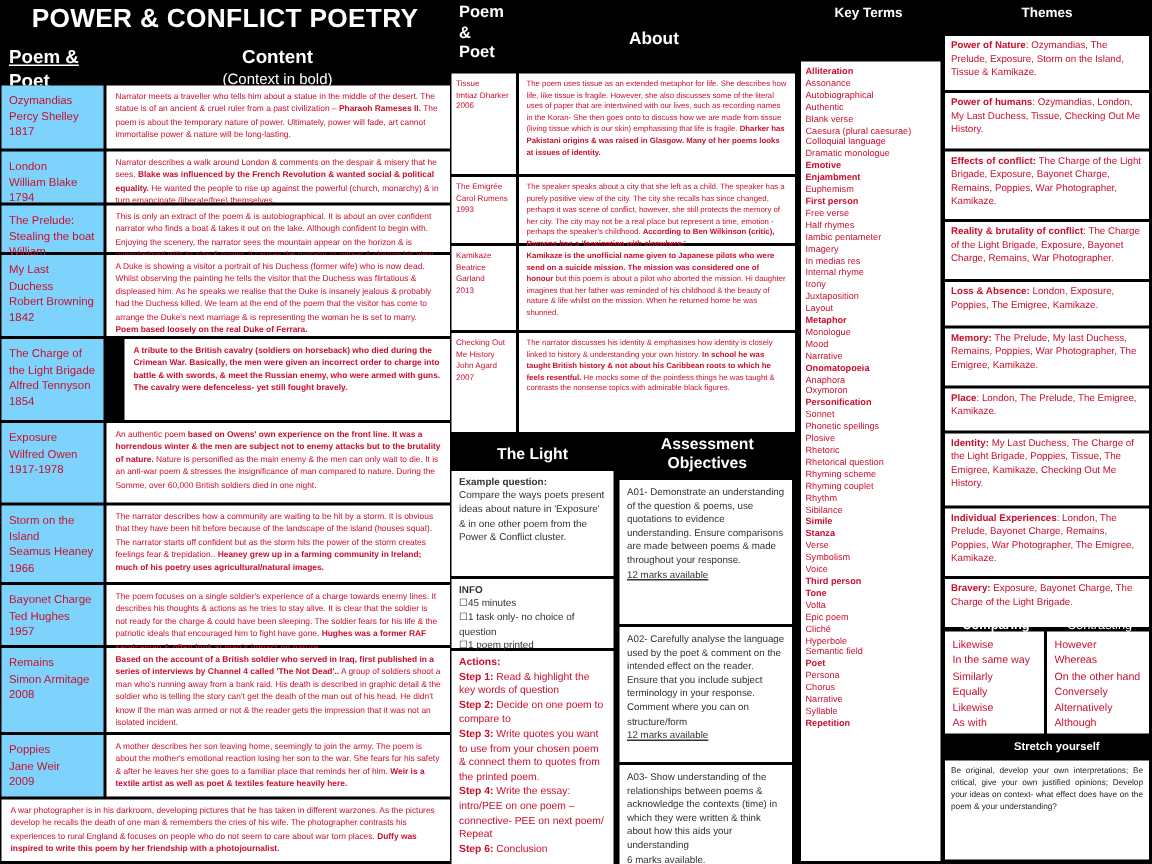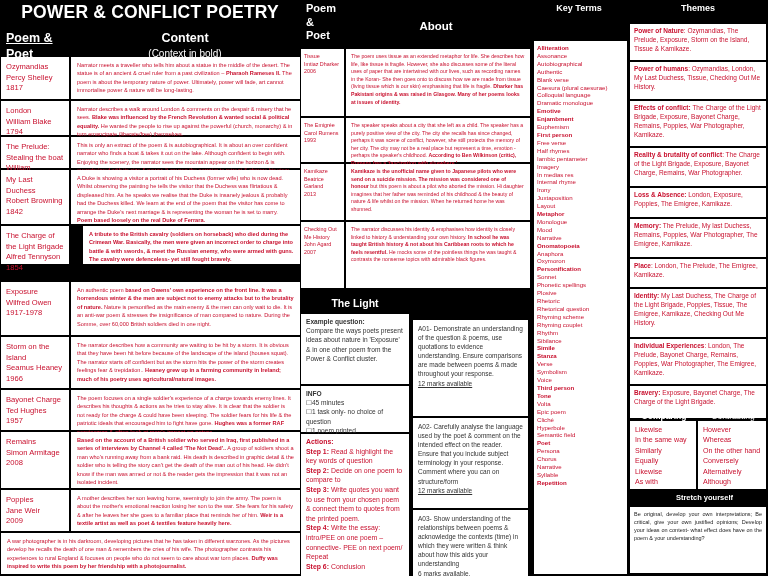--- a/index.html
+++ b/index.html
@@ -7,21 +7,21 @@
 body { position: relative; font-family: "Liberation Sans", sans-serif; }
 .abs { position: absolute; }
 
 
 #col1 { left: 0; top: 0; width: 300px; height: 576px; background: #000; }
 .main-title { position: absolute; left: 0; top: 2px; width: 300px; text-align: center; color: #fff; font-weight: bold; font-size: 17.5px; letter-spacing: 0.2px; }
 .h1-poem { position: absolute; left: 6px; top: 30px; color: #fff; font-size: 12.5px; line-height: 16px; font-weight: bold; text-decoration: underline; }
 .h1-content { position: absolute; left: 70px; top: 30px; width: 230px; text-align: center; color: #fff; font-weight: bold; font-size: 12.5px; line-height: 16px; }
 .h1-content small { display:block; font-size: 10px; font-weight: normal; color:#fff; }
 .p-row { position: absolute; left: 1px; width: 299px; display: flex; background: #000; }
-.p-left { width: 68px; background: #ffffff; margin-right: 2px; padding: 5px 5px; color: #c8102e; font-size: 7.6px; line-height: 10.5px; }
+.p-left { width: 68px; background: #7dd3fc; margin-right: 2px; padding: 5px 5px; color: #c8102e; font-size: 7.6px; line-height: 10.5px; }
 .p-right { flex: 1; background: #fff; padding: 4px 6px; color: #c8102e; font-size: 5.6px; line-height: 8.4px; }
 .p-right b { font-weight: bold; }
 
 
 #col2 { left: 301px; top: 0; width: 229px; height: 576px; background: #000; }
 .h2-poem { position: absolute; left: 5px; top: 2px; color: #fff; font-weight: bold; font-size: 11px; line-height: 13.5px; }
 .h2-about { position: absolute; left: 40px; top: 20px; width: 190px; text-align:center; color:#fff; font-weight:bold; font-size: 11.5px; }
 .a-row { position: absolute; left: 0; width: 229px; display: flex; }
 .a-left { width: 43px; background: #fff; margin-right: 2px; padding: 4px 3px; color:#c8102e; font-size: 5.4px; line-height: 7.5px; }
 .a-right { flex:1; background:#fff; padding: 4px 5px; color:#c8102e; font-size: 5.2px; line-height: 7.6px; }
@@ -88,21 +88,21 @@
         <div class="p-right"><span>This is only an extract of the poem &amp; is autobiographical. It is about an over confident narrator who finds a boat &amp; takes it out on the lake. Although confident to begin with. Enjoying the scenery, the narrator sees the mountain appear on the horizon &amp; is overwhelmed with its size &amp; power. It causes the narrator to retreat &amp; change his view of nature, he now realises its power. </span><b>Wordsworth was a romantic poet (Romantics challenged people about they way they thought. They also saw the power of nature over mankind.)</b></div>
       </div>
       <div class="p-row" style="top: 170px; height: 54px;">
         <div class="p-left">
           <div>My Last Duchess</div>
           <div>Robert Browning</div>
           <div>1842</div>
         </div>
         <div class="p-right"><span>A Duke is showing a visitor a portrait of his Duchess (former wife) who is now dead. Whilst observing the painting he tells the visitor that the Duchess was flirtatious &amp; displeased him. As he speaks we realise that the Duke is insanely jealous &amp; probably had the Duchess killed. We learn at the end of the poem that the visitor has come to arrange the Duke's next marriage &amp; is representing the woman he is set to marry. </span><b>Poem based loosely on the real Duke of Ferrara.</b></div>
       </div>
-      <div class="p-row" style="top: 226px; height: 38px; gap: 12px;">
+      <div class="p-row" style="top: 226px; height: 54px; gap: 12px;">
         <div class="p-left">
           <div>The Charge of the Light Brigade</div>
           <div>Alfred Tennyson</div>
           <div>1854</div>
         </div>
         <div class="p-right"><b>A tribute to the British cavalry (soldiers on horseback) who died during the Crimean War. Basically, the men were given an incorrect order to charge into battle &amp; with swords, &amp; meet the Russian enemy, who were armed with guns. The cavalry were defenceless- yet still fought bravely.</b></div>
       </div>
       <div class="p-row" style="top: 282px; height: 53px;">
         <div class="p-left">
           <div>Exposure</div>
@@ -208,20 +208,24 @@
     <div style="font-weight:bold;">Actions:</div>
     <div id="steps-list">
         <div><b>Step 1:</b><span> Read &amp; highlight the key words of question</span></div>
         <div><b>Step 2:</b><span> Decide on one poem to compare to</span></div>
         <div><b>Step 3:</b><span> Write quotes you want to use from your chosen poem &amp; connect them to quotes from the printed poem.</span></div>
         <div><b>Step 4:</b><span> Write the essay: intro/PEE on one poem – connective- PEE on next poem/ Repeat</span></div>
         <div><b>Step 6:</b><span> Conclusion</span></div>
       </div>
   </div>
 
+  <div class="ao-head">
+    <div>Assessment</div>
+    <div>Objectives</div>
+  </div>
   <div id="ao-boxes">
       <div class="ao-box" style="top: 320px; height: 96px;">
         <div>A01- Demonstrate an understanding of the question &amp; poems, use quotations to evidence understanding. Ensure comparisons are made between poems &amp; made throughout your response.</div>
         <u style="display: block;">12 marks available</u>
       </div>
       <div class="ao-box" style="top: 418px; height: 90px;">
         <div>A02- Carefully analyse the language used by the poet &amp; comment on the intended effect on the reader. Ensure that you include subject terminology in your response. Comment where you can on structure/form</div>
         <u style="display: block;">12 marks available</u>
       </div>
       <div class="ao-box" style="top: 510px; height: 66px;">

